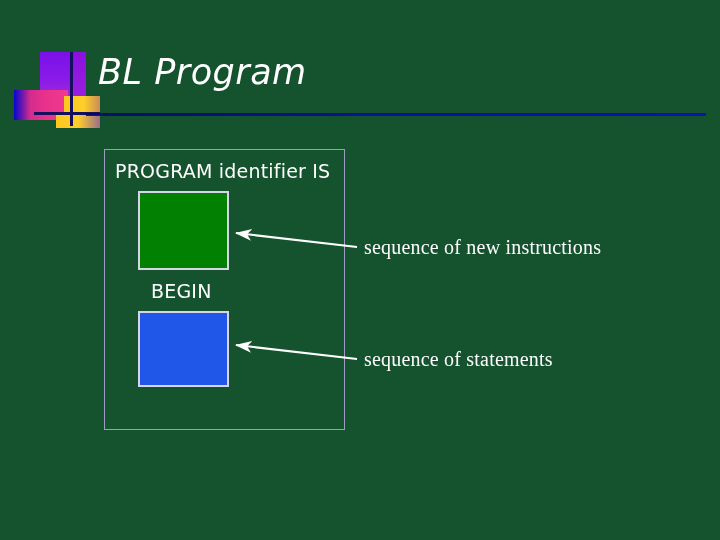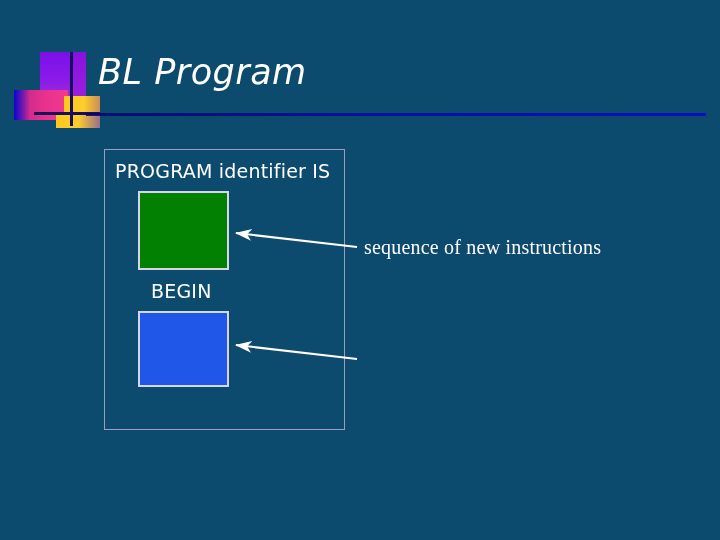--- a/index.html
+++ b/index.html
@@ -13,21 +13,21 @@
     font-family: "DejaVu Sans", sans-serif;
     overflow: hidden;
     position: relative;
   }
 
   #slide {
     position: absolute;
     left: 0; top: 0;
     width: 720px;
     height: 540px;
-    background: #0c4a6e;
+    background: #14532d;
   }
 
   
   .logo-deco {
     position: absolute;
     left: 14px;
     top: 52px;
     width: 72px;
     height: 74px;
   }
@@ -208,14 +208,15 @@
       <marker id="ah" markerWidth="9" markerHeight="9" refX="7.5" refY="3.2" orient="auto" markerUnits="strokeWidth">
         <path d="M8,3.2 L0,0.4 L2.2,3.2 L0,6.0 Z" fill="#FFFFFF"></path>
       </marker>
     </defs>
     <line x1="357" y1="247" x2="236" y2="233" stroke="#FFFFFF" stroke-width="2.1" marker-end="url(#ah)"></line>
     <line x1="357" y1="359" x2="236" y2="345" stroke="#FFFFFF" stroke-width="2.1" marker-end="url(#ah)"></line>
   </svg>
 
   <div class="annot-label label-instructions">sequence of new instructions</div>
 
+  <div class="annot-label label-statements">sequence of statements</div>
 
 </div>
 
 </body></html>

